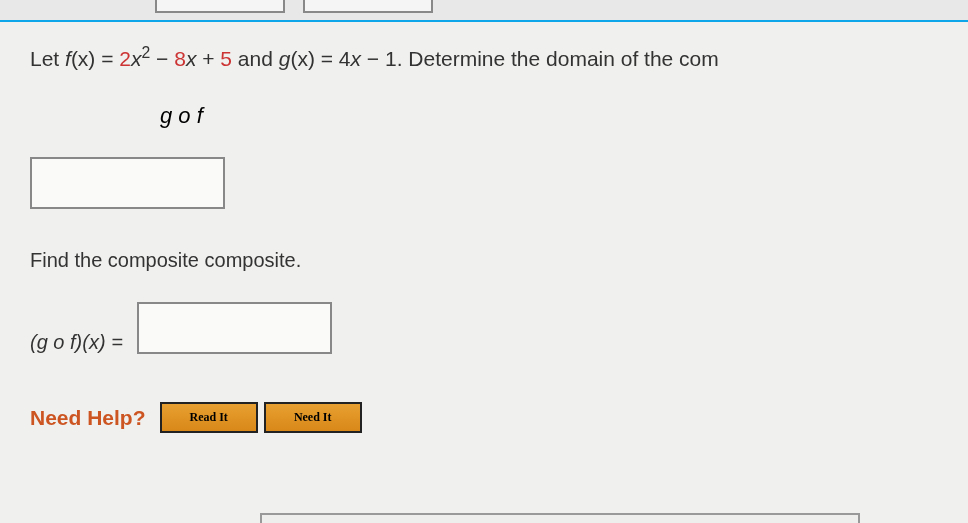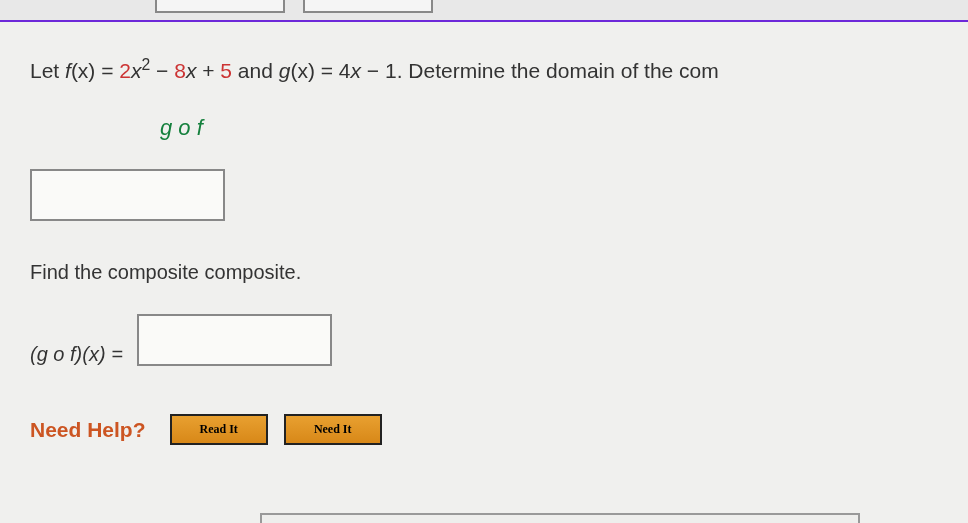--- a/index.html
+++ b/index.html
@@ -28,43 +28,43 @@
       background: #f5f5f5;
       border: 2px solid #888;
     }
     .content-area {
       position: absolute;
       top: 20px;
       left: 0;
       right: 0;
       bottom: 0;
       background: #f0f0ee;
-      border-top: 2px solid #6d28d9;
-      padding: 34px 30px;
+      border-top: 2px solid #0ea5e9;
+      padding: 22px 30px;
     }
     .problem-text {
       font-size: 21px;
       color: #333;
       margin-bottom: 32px;
       white-space: nowrap;
     }
     .problem-text i {
       font-style: italic;
     }
     .red {
       color: #cc3333;
     }
     .sup {
       font-size: 0.75em;
       vertical-align: super;
     }
     .composition-label {
       font-size: 22px;
       font-style: italic;
-      color: #15803d;
+      color: #000000;
       margin-left: 130px;
       margin-bottom: 28px;
     }
     .input-box-1 {
       width: 195px;
       height: 52px;
       border: 2px solid #888;
       background: #fafaf8;
       margin-bottom: 40px;
     }
@@ -87,21 +87,21 @@
     .input-box-2 {
       width: 195px;
       height: 52px;
       border: 2px solid #888;
       background: #fafaf8;
       margin-left: 6px;
     }
     .help-row {
       display: flex;
       align-items: center;
-      gap: 16px;
+      gap: 6px;
     }
     .help-label {
       font-size: 21px;
       font-weight: bold;
       color: #cc5522;
       margin-right: 8px;
     }
     .help-button {
       background: linear-gradient(#e8a030, #d88818);
       border: 2px solid #222;

